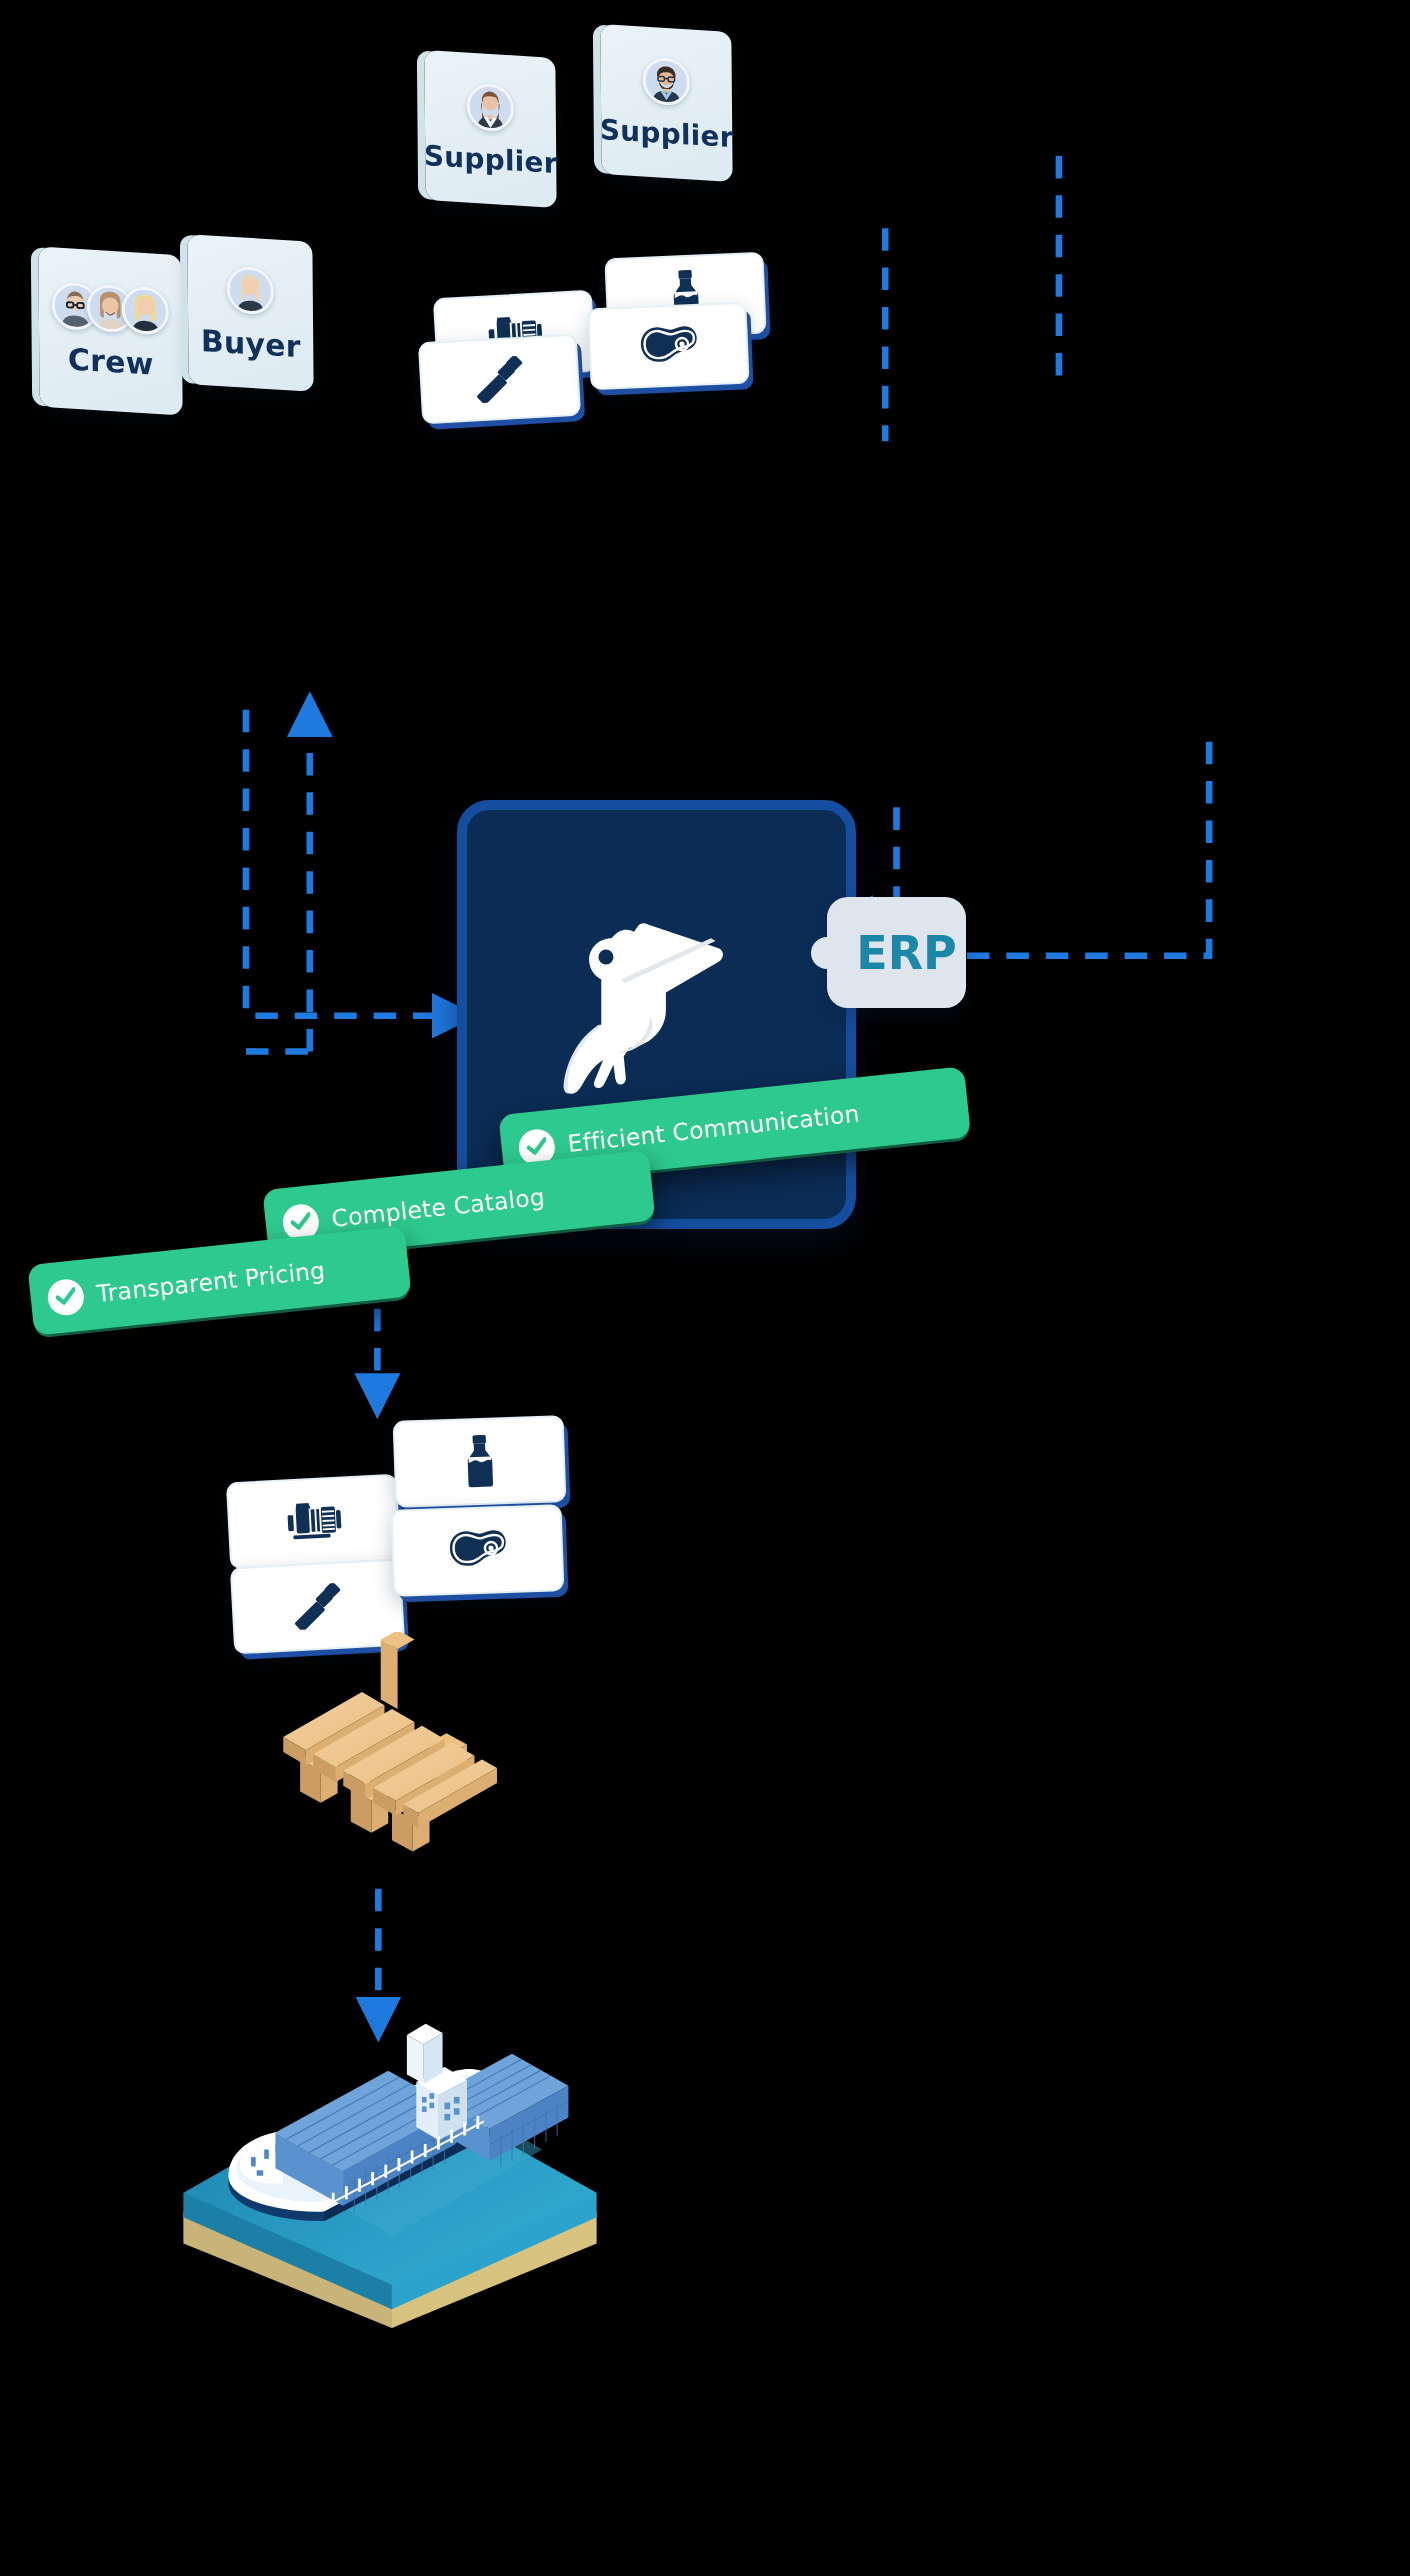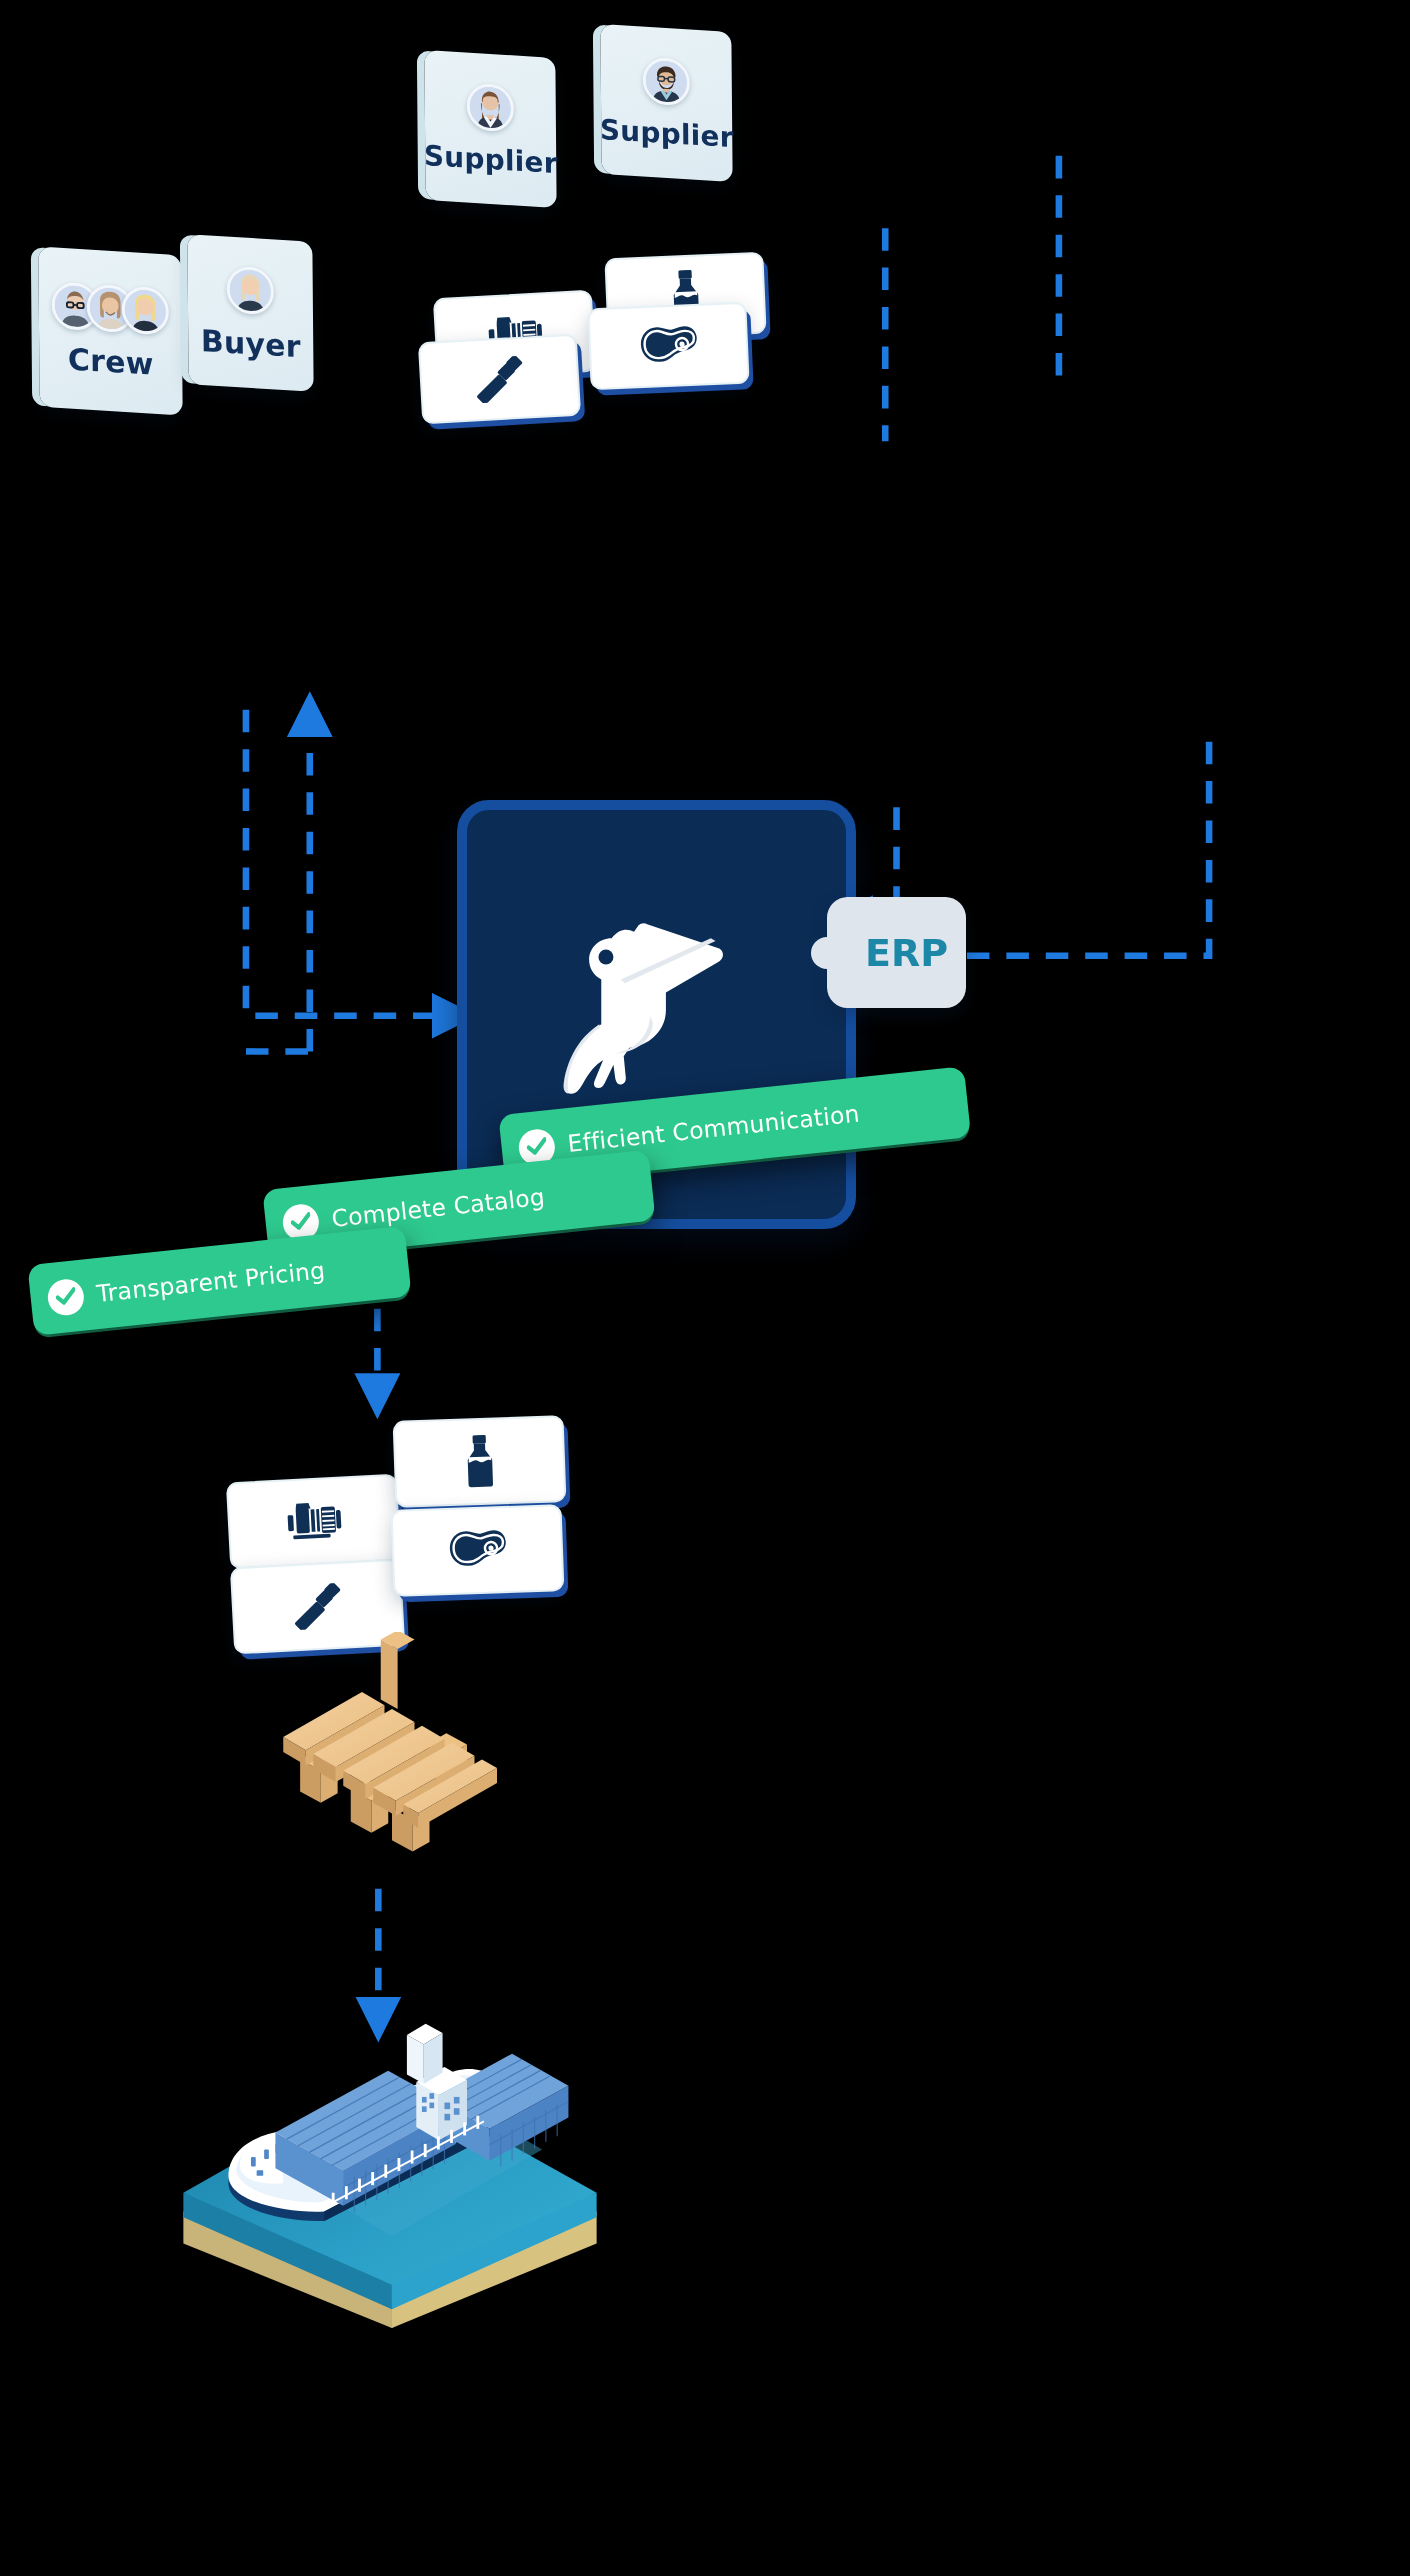--- a/index.html
+++ b/index.html
@@ -267,21 +267,21 @@
       <g fill="#e3e8ee">
         <path d="M64 62l96-44 5 3-97 45z"></path>
         <path d="M41 110c-6 4-14 10-22 21-9 13-14 27-16 41-1 8 1 11 5 12-3-18 4-41 18-56 5-6 10-11 15-14z"></path>
         <path d="M95 101c0 20-16 37-38 40 22 0 41-14 41-33z"></path>
       </g>
     </svg>
   </div>
 
   <div class="erp" style="left:827px;top:897px;width:139px;height:111px;">
     <span class="knob"></span>
-    <span style="font-size:38px;margin-left:20px;">ERP</span>
+    <span style="font-size:46px;margin-left:20px;">ERP</span>
   </div>
 
   <div class="pill" style="left:502px;top:1115px;width:427px;height:71px;transform:rotate(-6deg);transform-origin:left center;">
     <span class="chk">
       <svg width="20.7" height="20.7" viewBox="0 0 22 22">
           <path d="M2 11l6 6L20 4" stroke="#2ec98e" stroke-width="4.5" fill="none" stroke-linecap="round" stroke-linejoin="round"></path>
         </svg>
     </span>
     <span class="ptext">Efficient Communication</span>
   </div>

